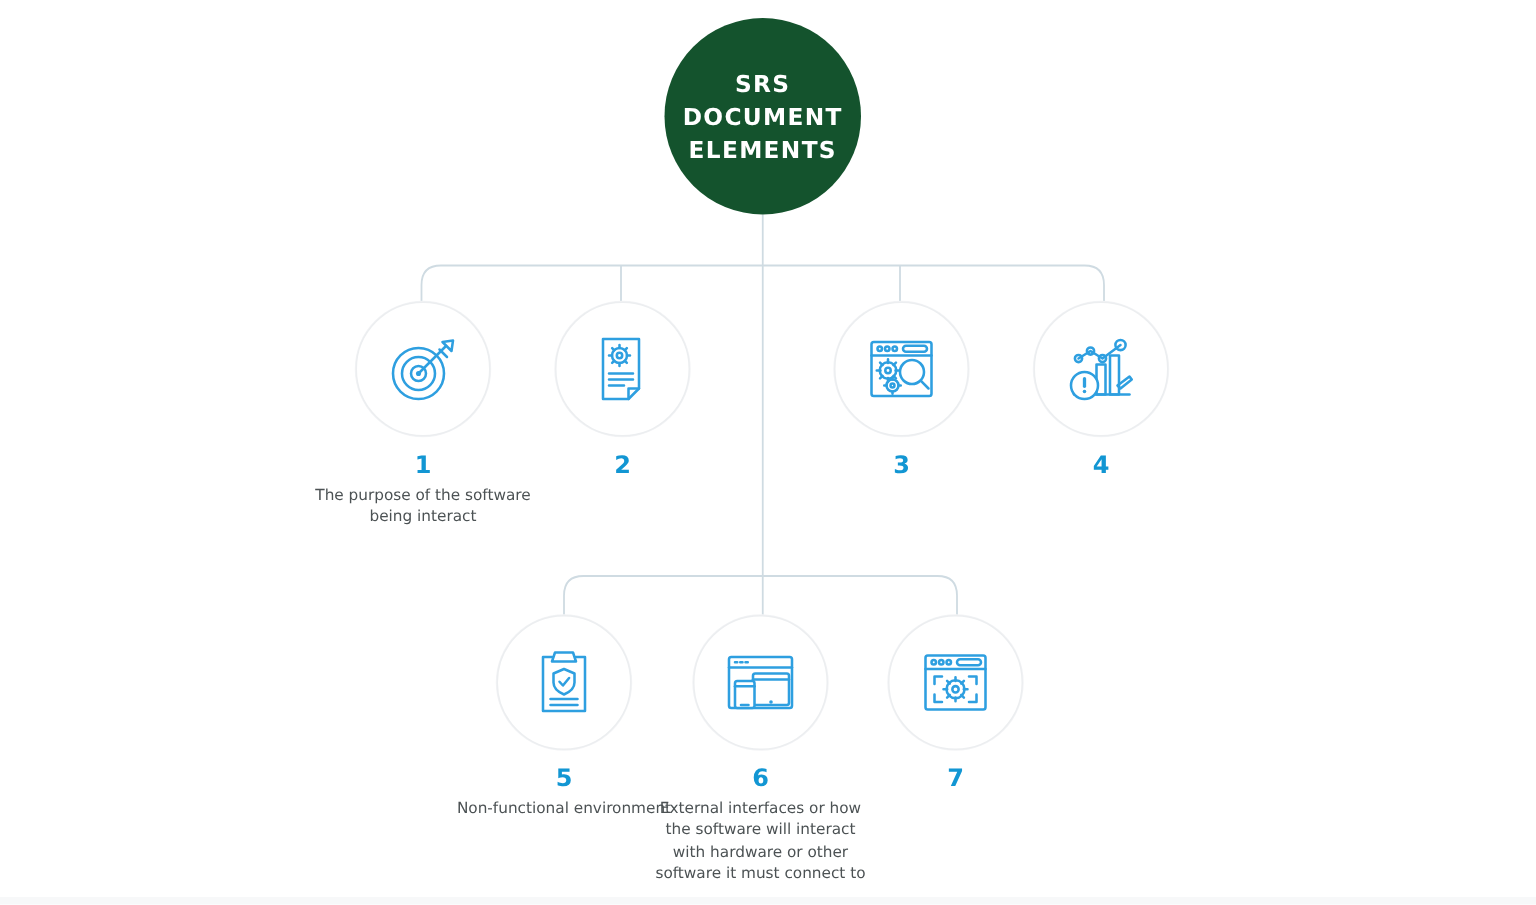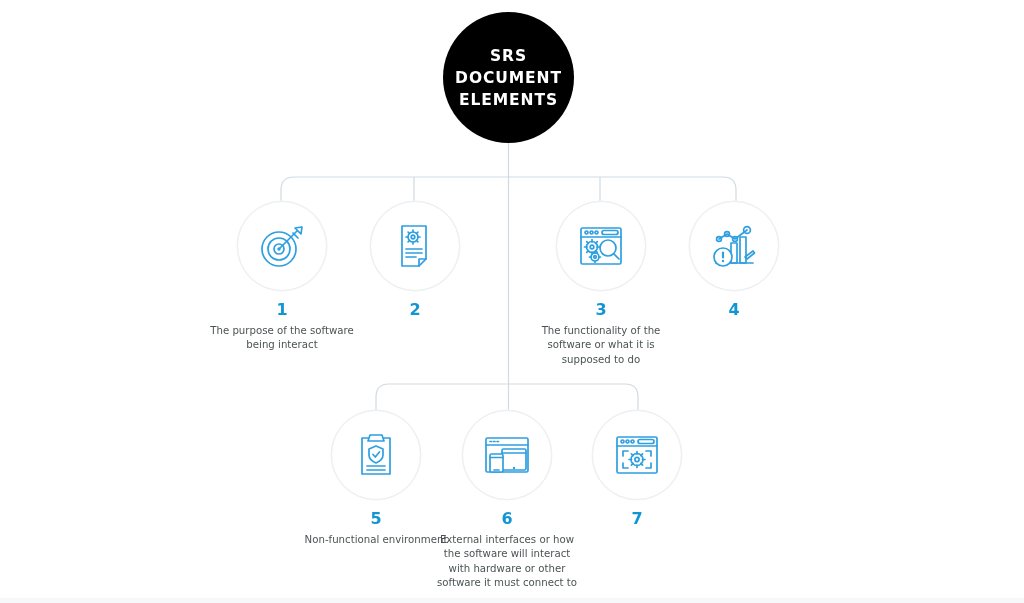--- a/index.html
+++ b/index.html
@@ -33,21 +33,21 @@
   }
 
   
   #root-node {
     position: absolute;
     left: 443px;
     top: 12px;
     width: 131px;
     height: 131px;
     border-radius: 50%;
-    background: #000000;
+    background: #14532d;
     z-index: 3;
     display: flex;
     align-items: center;
     justify-content: center;
   }
   #root-title {
     color: #ffffff;
     font-size: 15.5px;
     font-weight: bold;
     letter-spacing: 0.9px;
@@ -191,21 +191,20 @@
                  M10.7 20.7 L12.4 22.4 M19.6 29.6 L21.3 31.3
                  M21.3 20.7 L19.6 22.4 M12.4 29.6 L10.7 31.3"></path>
         <circle cx="19" cy="36" r="4"></circle>
         <circle cx="19" cy="36" r="1.3"></circle>
         <path d="M19 30.5 L19 32 M19 40 L19 41.5 M13.5 36 L15 36 M23 36 L24.5 36"></path>
         <circle cx="32" cy="27" r="8"></circle>
         <path d="M37.8 32.8 L43 38"></path>
       </svg>
     </div>
     <div class="node-number">3</div>
-    <div class="node-caption">The functionality of the software or what it is supposed to do</div>
   </div>
 
   <div class="node" id="node-4">
     <div class="icon-circle">
       <svg width="50" height="50" viewBox="0 0 50 50" fill="none" stroke="#2e9fe0" stroke-width="1.7" stroke-linecap="round" stroke-linejoin="round">
         <path d="M7 42 L44 42"></path>
         <rect x="22" y="22" width="6" height="20"></rect>
         <rect x="31" y="16" width="6" height="26"></rect>
         <rect x="13" y="30" width="6" height="12"></rect>
         <path d="M10 18 L18 13 L26 18 L38 9"></path>

